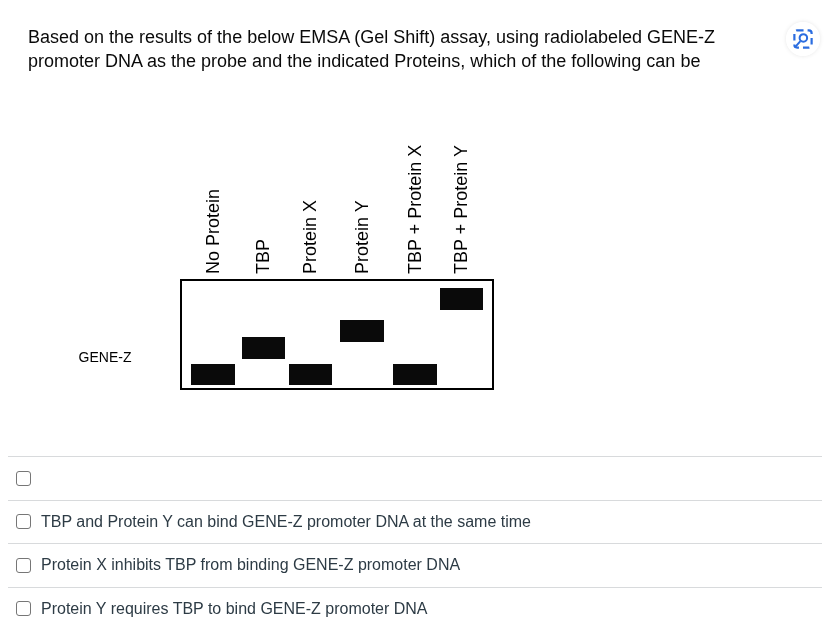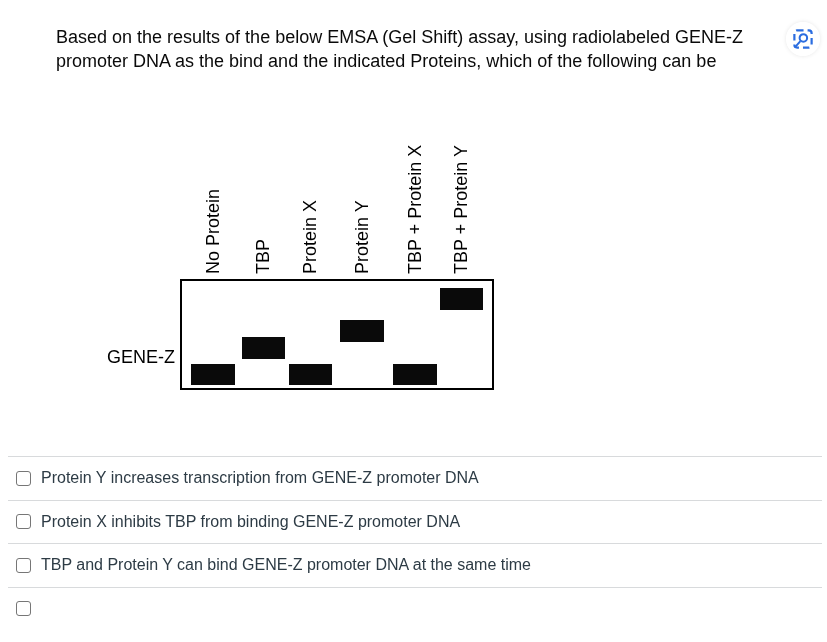--- a/index.html
+++ b/index.html
@@ -5,62 +5,62 @@
   html,body{margin:0;padding:0;background:#ffffff;}
   #page{
     position:relative;width:827px;height:642px;background:#ffffff;
     font-family:"Liberation Sans",sans-serif;overflow:hidden;
   }
   
   .question{
     position:absolute;left:28px;top:25px;width:785px;
     font-size:18px;line-height:24px;color:#0a0a0a;
   }
-  .question .qline{white-space:nowrap;margin-left:28px;}
+  .question .qline{white-space:nowrap;}
   
   .capture-icon{
     position:absolute;left:786px;top:22px;width:34px;height:34px;border-radius:50%;
     background:rgba(255,255,255,0.88);box-shadow:0 0 4px rgba(0,0,0,0.10);
     display:flex;align-items:center;justify-content:center;cursor:pointer;
   }
   .capture-icon svg{display:block;}
   
   .gel-box{
     position:absolute;left:180px;top:279px;width:314px;height:111px;
     border:2.5px solid #000;box-sizing:border-box;background:#fff;
   }
   .gel-band{position:absolute;background:#0a0a0a;}
   .lane-label{
     position:absolute;transform:rotate(-90deg);transform-origin:0 0;
     font-size:18px;line-height:21px;color:#000;white-space:nowrap;
   }
   .probe-label{
-    position:absolute;left:35px;top:347px;width:140px;text-align:right;
-    font-size:18px;line-height:21.5px;color:#000;
+    position:absolute;left:35px;top:347px;width:140px;text-align:center;
+    font-size:14px;line-height:21.5px;color:#000;
   }
   
   .options{position:absolute;left:8px;top:456px;width:814px;}
   .option-row{
     display:flex;align-items:center;height:43.5px;box-sizing:border-box;
     border-top:1px solid #d8dadc;padding-left:8px;cursor:pointer;
   }
   .checkbox{
     width:13px;height:13px;border:1px solid #767676;border-radius:3px;
     background:#fff;margin-right:10px;flex:0 0 auto;
   }
   .option-label{font-size:16px;color:#2d3b45;line-height:20px;}
 </style>
 </head>
 <body>
 
 <div id="page">
 
   <div class="question">
     <div class="qline">Based on the results of the below EMSA (Gel Shift) assay, using radiolabeled GENE-Z</div>
-    <div class="qline">promoter DNA as the bind and the indicated Proteins, which of the following can be</div>
+    <div class="qline">promoter DNA as the probe and the indicated Proteins, which of the following can be</div>
   </div>
 
   <div class="capture-icon" id="capture-icon" style="color: rgb(43, 109, 224);">
     <svg width="22" height="22" viewBox="0 0 24 24" fill="none" stroke="currentColor">
       <rect x="2.6" y="2.6" width="18.8" height="18.8" rx="3" stroke-width="2.4" stroke-dasharray="7 4.4"></rect>
       <circle cx="12.4" cy="10.8" r="4.1" stroke-width="2.2"></circle>
       <line x1="9.2" y1="14.3" x2="3.6" y2="20.6" stroke-width="2.2"></line>
     </svg>
   </div>
 
@@ -86,31 +86,31 @@
   <div class="gel-band" style="left: 393px; top: 364px; width: 44px; height: 21px; background: rgb(10, 10, 10);"></div>
 
   <div class="lane-label" style="left: 451px; top: 274px;">TBP + Protein Y</div>
   <div class="gel-band" style="left: 440px; top: 288px; width: 43px; height: 22px; background: rgb(10, 10, 10);"></div>
 </div>
   </div>
 
   <div class="options" id="options">
   <div class="option-row">
     <span class="checkbox" role="checkbox" aria-checked="false"></span>
-    <span class="option-label">Protein Y increases transcription from GENE-Z promoter DNA</span>
+  </div>
+
+  <div class="option-row">
+    <span class="checkbox" role="checkbox" aria-checked="false"></span>
+    <span class="option-label">TBP and Protein Y can bind GENE-Z promoter DNA at the same time</span>
   </div>
 
   <div class="option-row">
     <span class="checkbox" role="checkbox" aria-checked="false"></span>
     <span class="option-label">Protein X inhibits TBP from binding GENE-Z promoter DNA</span>
   </div>
 
   <div class="option-row">
     <span class="checkbox" role="checkbox" aria-checked="false"></span>
-    <span class="option-label">TBP and Protein Y can bind GENE-Z promoter DNA at the same time</span>
-  </div>
-
-  <div class="option-row">
-    <span class="checkbox" role="checkbox" aria-checked="false"></span>
+    <span class="option-label">Protein Y requires TBP to bind GENE-Z promoter DNA</span>
   </div>
 </div>
 
 </div>
 
 </body></html>

